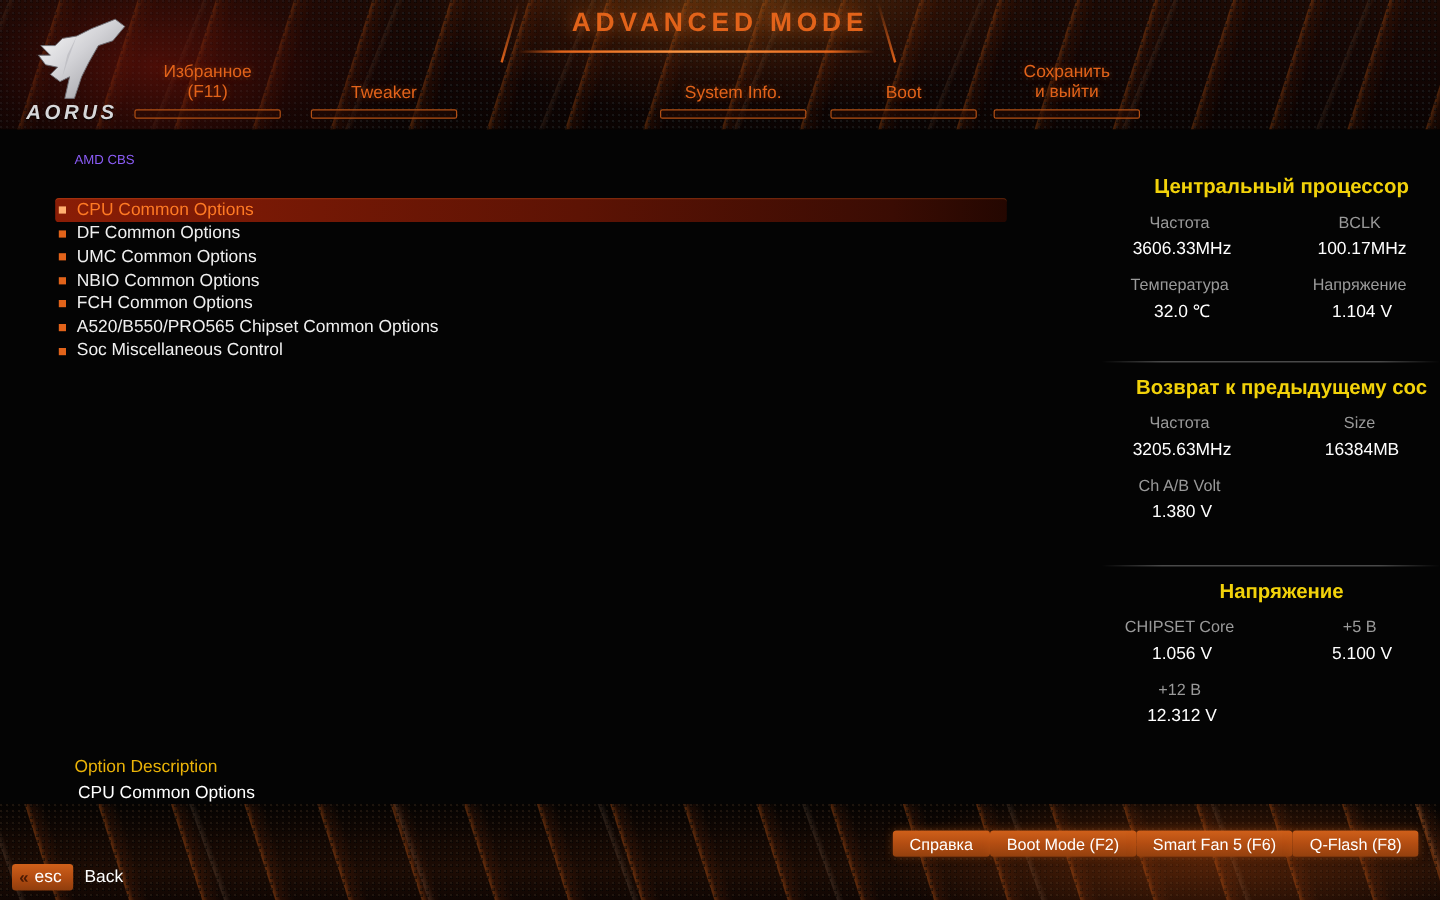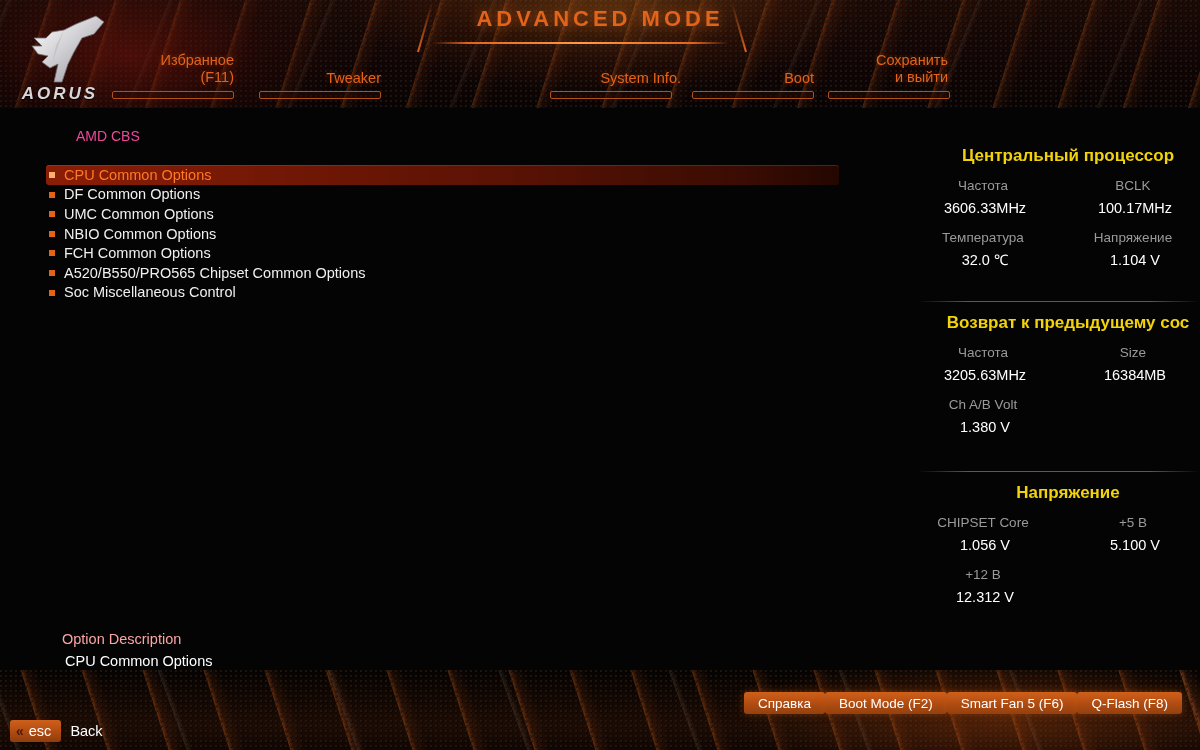--- a/index.html
+++ b/index.html
@@ -143,21 +143,20 @@
     text-align: center;
     cursor: pointer;
   }
   .tab .label {
     display: block;
     color: #e2631a;
     font-size: 14.5px;
     line-height: 17px;
     white-space: pre-line;
     text-shadow: 0 0 6px rgba(180,70,10,0.5);
-    text-align: right;
   }
   .tab .bar {
     position: absolute;
     left: 50%;
     transform: translateX(-50%);
     bottom: 3px;
     height: 8px;
     width: 122px;
     border: 1px solid #b35014;
     border-radius: 2px;
@@ -216,23 +215,23 @@
   .body {
     position: absolute;
     top: 108px; left: 0;
     width: 1200px;
     height: 562px;
     background: #040404;
   }
 
   .section-title {
     position: absolute;
-    left: 76px; top: 20px;
-    color: #ec4899;
-    font-size: 14px;
+    left: 62px; top: 20px;
+    color: #8b5cf6;
+    font-size: 11px;
   }
 
   .menu {
     position: absolute;
     left: 46px; top: 57px;
     width: 800px;
   }
   .menu-item {
     position: relative;
     height: 19.6px;
@@ -300,21 +299,21 @@
     position: absolute;
     left: 18px;
     width: 282px;
     height: 1px;
     background: linear-gradient(90deg, rgba(150,150,150,0) 0%, rgba(160,160,160,0.55) 18%, rgba(160,160,160,0.55) 82%, rgba(150,150,150,0) 100%);
   }
 
   
   .opt-desc { position: absolute; left: 62px; top: 520px; }
   .opt-desc .t {
-    color: #fca5a5;
+    color: #eab308;
     font-size: 14.5px;
     line-height: 22px;
   }
   .opt-desc .d {
     color: #ffffff;
     font-size: 14.5px;
     line-height: 22px;
     padding-left: 3px;
   }
 

